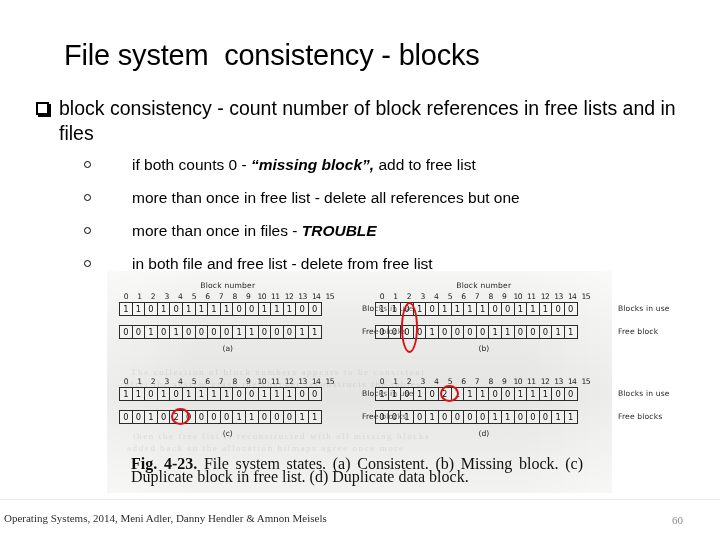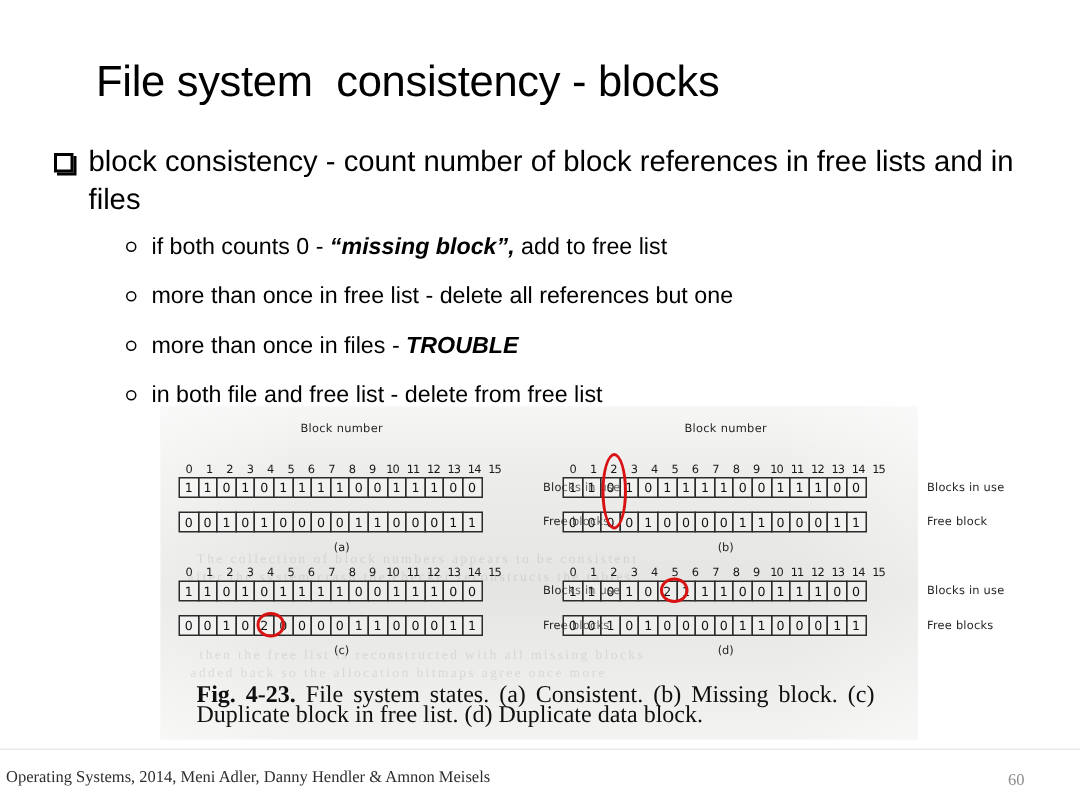--- a/index.html
+++ b/index.html
@@ -52,20 +52,21 @@
   .sub-list {
     margin-top: 9px;
     margin-left: 48px;
   }
   .lvl2 {
     display: flex;
     align-items: flex-start;
     font-size: 15.5px;
     line-height: 20px;
     margin-bottom: 13px;
+    gap: 31px;
   }
   .lvl2 .circ {
     width: 7px; height: 7px;
     border: 1.4px solid #000;
     border-radius: 50%;
     flex: 0 0 auto;
     margin: 6px 10px 0 0;
   }
   .lvl2 .txt { flex: 1 1 auto; }
   .bi { font-weight: bold; font-style: italic; }
@@ -95,21 +96,21 @@
     pointer-events: none;
   }
 
   .panel { position: absolute; }
   .panel-head {
     font-family: "DejaVu Sans", sans-serif;
     font-size: 7.6px;
     text-align: center;
     color: #262626;
     letter-spacing: .2px;
-    margin-bottom: 18px;
+    margin-bottom: 2px;
   }
   .nums {
     display: flex;
     font-family: "DejaVu Sans", sans-serif;
     font-size: 7.6px;
     color: #1a1a1a;
     height: 10px;
     line-height: 10px;
   }
   .nums span {

